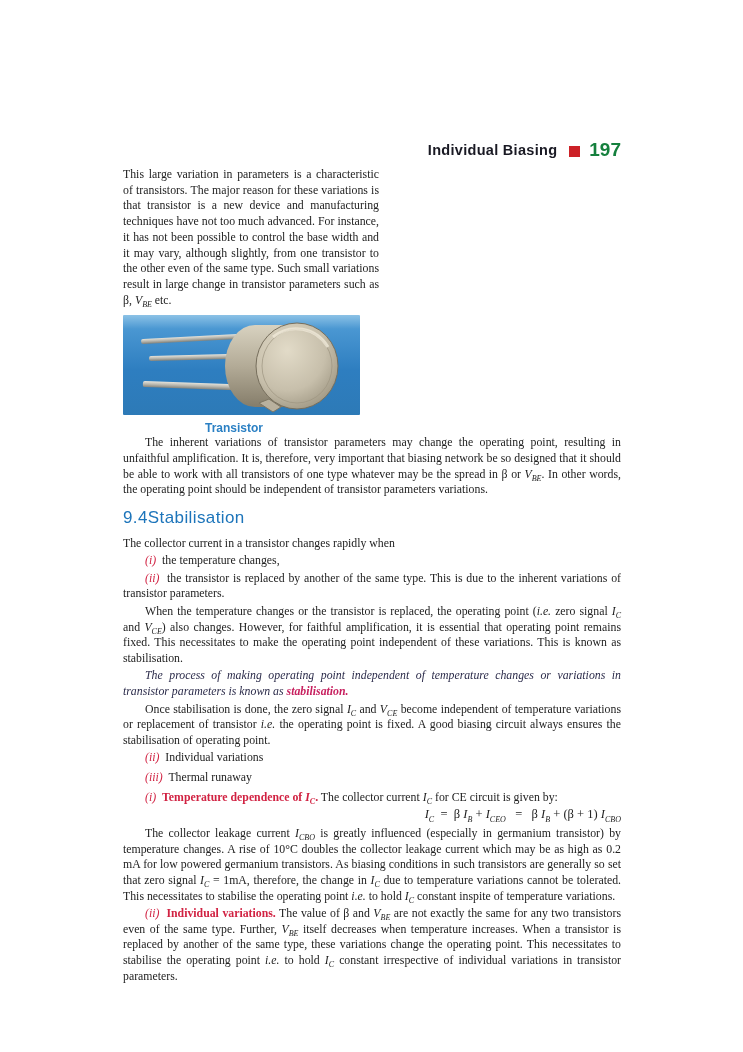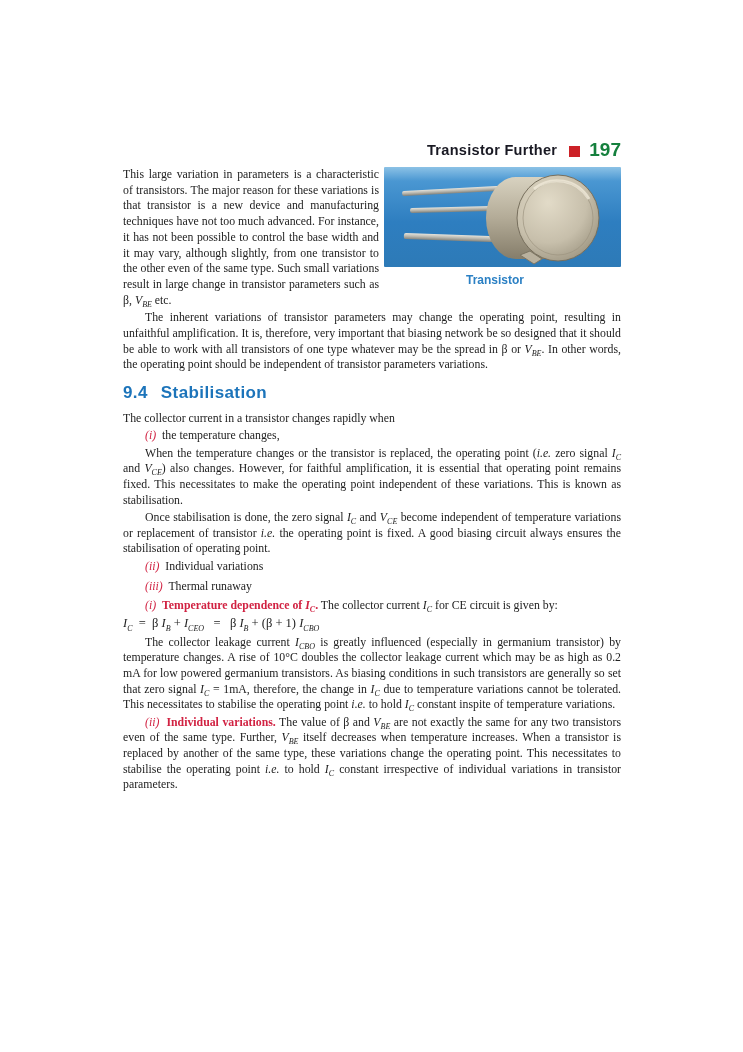--- a/index.html
+++ b/index.html
@@ -8,53 +8,53 @@
   .content{position:absolute;left:123px;top:140px;width:498px;}
 
   
   .hdr{display:flex;justify-content:flex-end;align-items:center;height:20px;}
   .hdr-title{font-family:"Liberation Sans",sans-serif;font-weight:700;font-size:14.5px;
              color:#191923;letter-spacing:.3px;}
   .hdr-sq{width:11px;height:11px;background:#cc2127;margin:2px 9px 0 12px;}
   .hdr-num{font-family:"Liberation Sans",sans-serif;font-weight:700;font-size:19px;color:#15803d;}
 
   
-  .cols{margin-top:7px;display:flex;gap:5px;min-height:141px;}
+  .cols{margin-top:7px;display:flex;gap:5px;min-height:141px;flex-direction:column;}
   .leftcol{width:256px;text-align:justify;font-size:11.8px;line-height:15.7px;}
   .fig{width:222px;}
   .fig svg{display:block;border-radius:1px;}
   .fig-cap{margin-top:6px;text-align:center;font-family:"Liberation Sans",sans-serif;
            font-weight:700;font-size:12px;color:#2b80c4;}
 
   
   p{margin:0 0 2px 0;font-size:11.8px;line-height:15.6px;text-align:justify;}
   .ind{text-indent:22px;}
   .def{color:#2b2b4a;font-style:italic;}
   .reasons p{margin-bottom:4px;}
-  h2{margin:10px 0 8px 0;font-family:"Liberation Sans",sans-serif;font-weight:700;
-     font-size:17px;color:#1c74ba;letter-spacing:.4px;display:flex;gap:13px;}
-  .eq{text-align:left;font-size:12.5px;margin:2px 0 4px 0;position:relative;}
+  h2{margin:10px 0 8px 0;font-family:"Liberation Sans",sans-serif;font-weight:400;
+     font-size:17px;color:#1c74ba;letter-spacing:.4px;display:flex;}
+  .eq{text-align:right;font-size:12.5px;margin:2px 0 4px 0;position:relative;}
   .eq .lbl{position:absolute;right:0;top:0;font-style:italic;color:#222;}
 
   
   .it{font-style:italic;}
   .bd{font-weight:700;}
   .red{color:#d12242;}
   .mag{color:#c71f5e;}
   .var{font-style:italic;}
   sub{font-size:8px;line-height:0;font-style:italic;}
 </style>
 </head>
 <body>
 
 <div class="page">
   <div class="content">
 
     <div class="hdr">
-      <span class="hdr-title">Transistor Further</span>
+      <span class="hdr-title">Individual Biasing</span>
       <span class="hdr-sq"></span>
       <span class="hdr-num">197</span>
     </div>
 
     <div class="cols">
       <p class="leftcol"><span>This large variation in parameters is a characteristic of transistors. The major reason for these variations is that transistor is a new device and manufacturing techniques have not too much advanced.  For instance, it has not been possible to control the base width and it may vary, although slightly, from one transistor to the other even of the same type.  Such small variations result in large change in transistor parameters such as β, </span><span class="var">V<sub>BE</sub></span><span> etc.</span></p>
       <div class="fig">
         <svg width="237" height="100" viewBox="0 0 237 100">
           <defs>
             <linearGradient id="bg" x1="0" y1="0" x2="0" y2="1">
@@ -101,21 +101,23 @@
 
     <p class="ind"><span>The inherent variations of transistor parameters may change the operating point, resulting in unfaithful amplification.  It is, therefore, very important that biasing network be so designed that it should be able to work with all transistors of one type whatever may be the spread in β or </span><span class="var">V<sub>BE</sub></span><span>.  In other words, the operating point should be independent of transistor parameters variations.</span></p>
 
     <h2>
       <span>9.4</span>
       <span>Stabilisation</span>
     </h2>
 
     <p><span>The collector current in a transistor changes rapidly when</span></p>
     <p class="ind"><span class="red it">(i)</span><span>&nbsp; the temperature changes,</span></p>
+    <p class="ind"><span class="red it">(ii)</span><span>&nbsp; the transistor is replaced by another of the same type.  This is due to the inherent variations of transistor parameters.</span></p>
     <p class="ind"><span>When the temperature changes or the transistor is replaced, the operating point (</span><span class="it">i.e.</span><span> zero signal </span><span class="var">I<sub>C</sub></span><span> and </span><span class="var">V<sub>CE</sub></span><span>) also changes.  However, for faithful amplification, it is essential that operating point remains fixed.  This necessitates to make the operating point independent of these variations.  This is known as stabilisation.</span></p>
+    <p class="ind def"><span>The process of making operating point independent of temperature changes or variations in transistor parameters is known as </span><span class="mag bd">stabilisation.</span></p>
     <p class="ind"><span>Once stabilisation is done, the zero signal </span><span class="var">I<sub>C</sub></span><span> and </span><span class="var">V<sub>CE</sub></span><span> become independent of temperature variations or replacement of transistor </span><span class="it">i.e.</span><span> the operating point is fixed.  A good biasing circuit always ensures the stabilisation of operating point.</span></p>
 
     <div class="reasons">
       <p class="ind"><span class="red it">(ii)</span><span>&nbsp; Individual variations</span></p>
       <p class="ind"><span class="red it">(iii)</span><span>&nbsp; Thermal runaway</span></p>
     </div>
 
     <p class="ind"><span class="red it">(i)</span><span>&nbsp; </span><span class="red bd">Temperature dependence of </span><span class="var red bd">I<sub>C</sub></span><span class="red bd">.</span><span>  The collector current </span><span class="var">I<sub>C</sub></span><span> for CE circuit is given by:</span></p>
     <div class="eq"><span class="var">I<sub>C</sub></span><span>&nbsp;&nbsp;=&nbsp;&nbsp;β </span><span class="var">I<sub>B</sub></span><span> + </span><span class="var">I<sub>CEO</sub></span><span>&nbsp;&nbsp;&nbsp;=&nbsp;&nbsp;&nbsp;β </span><span class="var">I<sub>B</sub></span><span> + (β + 1) </span><span class="var">I<sub>CBO</sub></span></div>
     <p class="ind"><span>The collector leakage current </span><span class="var">I<sub>CBO</sub></span><span> is greatly influenced (especially in germanium transistor) by temperature changes.  A rise of 10°C doubles the collector leakage current which may be as high as 0.2 mA for low powered germanium transistors.  As biasing conditions in such transistors are generally so set that zero signal </span><span class="var">I<sub>C</sub></span><span> = 1mA, therefore, the change in </span><span class="var">I<sub>C</sub></span><span> due to temperature variations cannot be tolerated.  This necessitates to stabilise the operating point </span><span class="it">i.e.</span><span> to hold </span><span class="var">I<sub>C</sub></span><span> constant inspite of temperature variations.</span></p>

